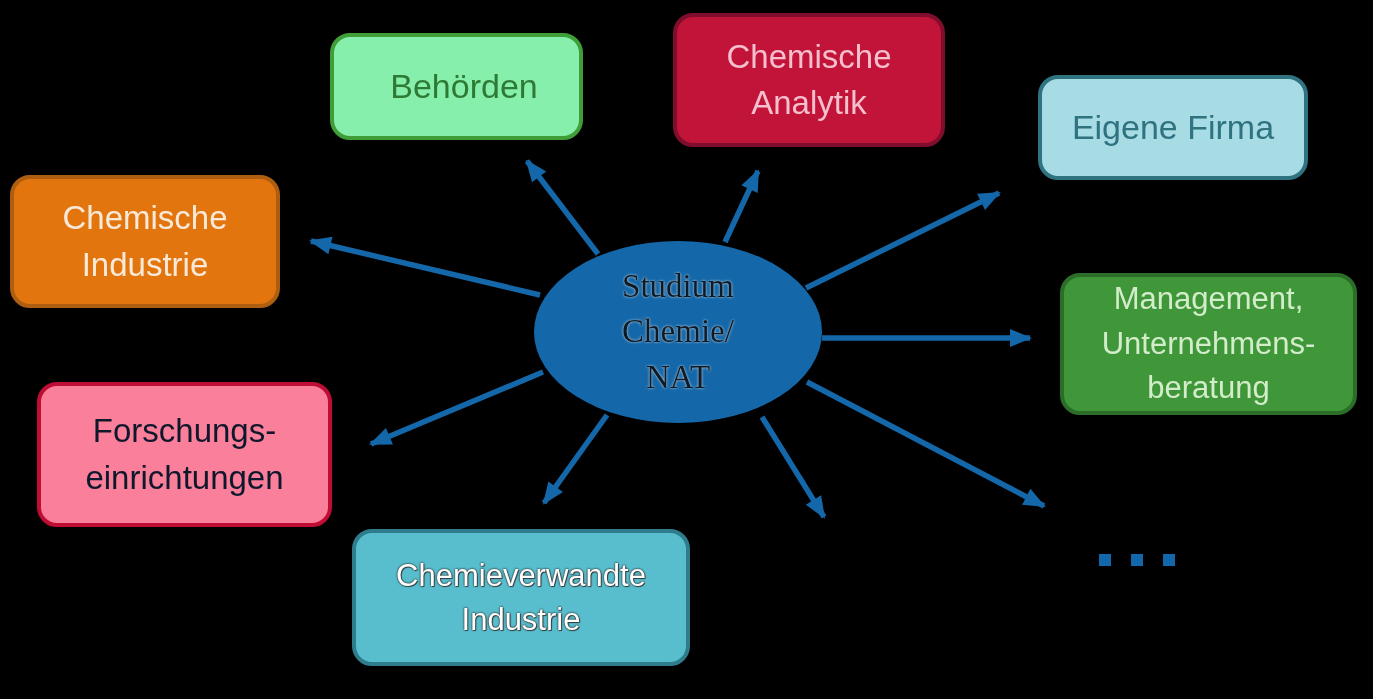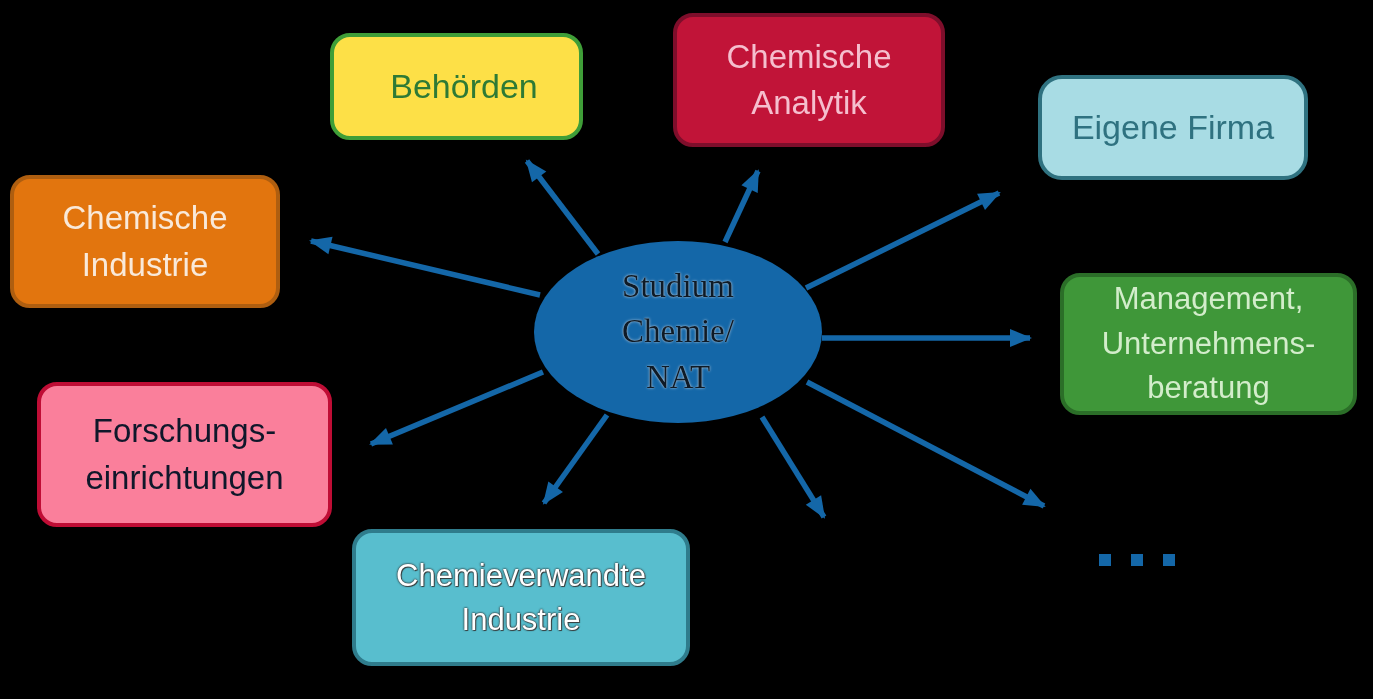--- a/index.html
+++ b/index.html
@@ -67,28 +67,28 @@
         <line x1="607" y1="415" x2="544" y2="503" stroke="#1467A8" stroke-width="5.5" marker-end="url(#ah)"></line>
         <line x1="543" y1="372" x2="371" y2="444" stroke="#1467A8" stroke-width="5.5" marker-end="url(#ah)"></line>
       </g>
     <ellipse id="center-ellipse" cx="678" cy="332" rx="144" ry="91" fill="#1467A8"></ellipse>
   </svg>
 
   <div id="center-label" style="color: rgb(14, 26, 38); font-family: Liberation Serif, serif;">Studium
 Chemie/
 NAT</div>
 
-  <div class="node node-behoerden" style="background: #fde047; border-color: rgb(63, 158, 56); color: rgb(46, 122, 53); padding-left: 15px;">
+  <div class="node node-behoerden" style="background: #86efac; border-color: rgb(63, 158, 56); color: rgb(46, 122, 53); padding-left: 15px;">
     <span>Behörden</span>
   </div>
   <div class="node node-chemische-analytik" style="background: rgb(193, 20, 56); border-color: rgb(126, 14, 43); color: rgb(245, 191, 206);">
     <span>Chemische
 Analytik</span>
   </div>
-  <div class="node node-eigene-firma" style="background: rgb(168, 220, 228); border-color: rgb(47, 114, 128); color: rgb(47, 114, 128); border-radius: 24px;">
+  <div class="node node-eigene-firma" style="background: rgb(168, 220, 228); border-color: rgb(47, 114, 128); color: rgb(47, 114, 128);">
     <span>Eigene Firma</span>
   </div>
   <div class="node node-management" style="background: rgb(63, 151, 57); border-color: rgb(43, 110, 40); color: rgb(211, 237, 203);">
     <span>Management,
 Unternehmens-
 beratung</span>
   </div>
   <div class="node node-chemische-industrie" style="background: rgb(226, 117, 14); border-color: rgb(174, 94, 16); color: rgb(249, 233, 217);">
     <span>Chemische
 Industrie</span>

